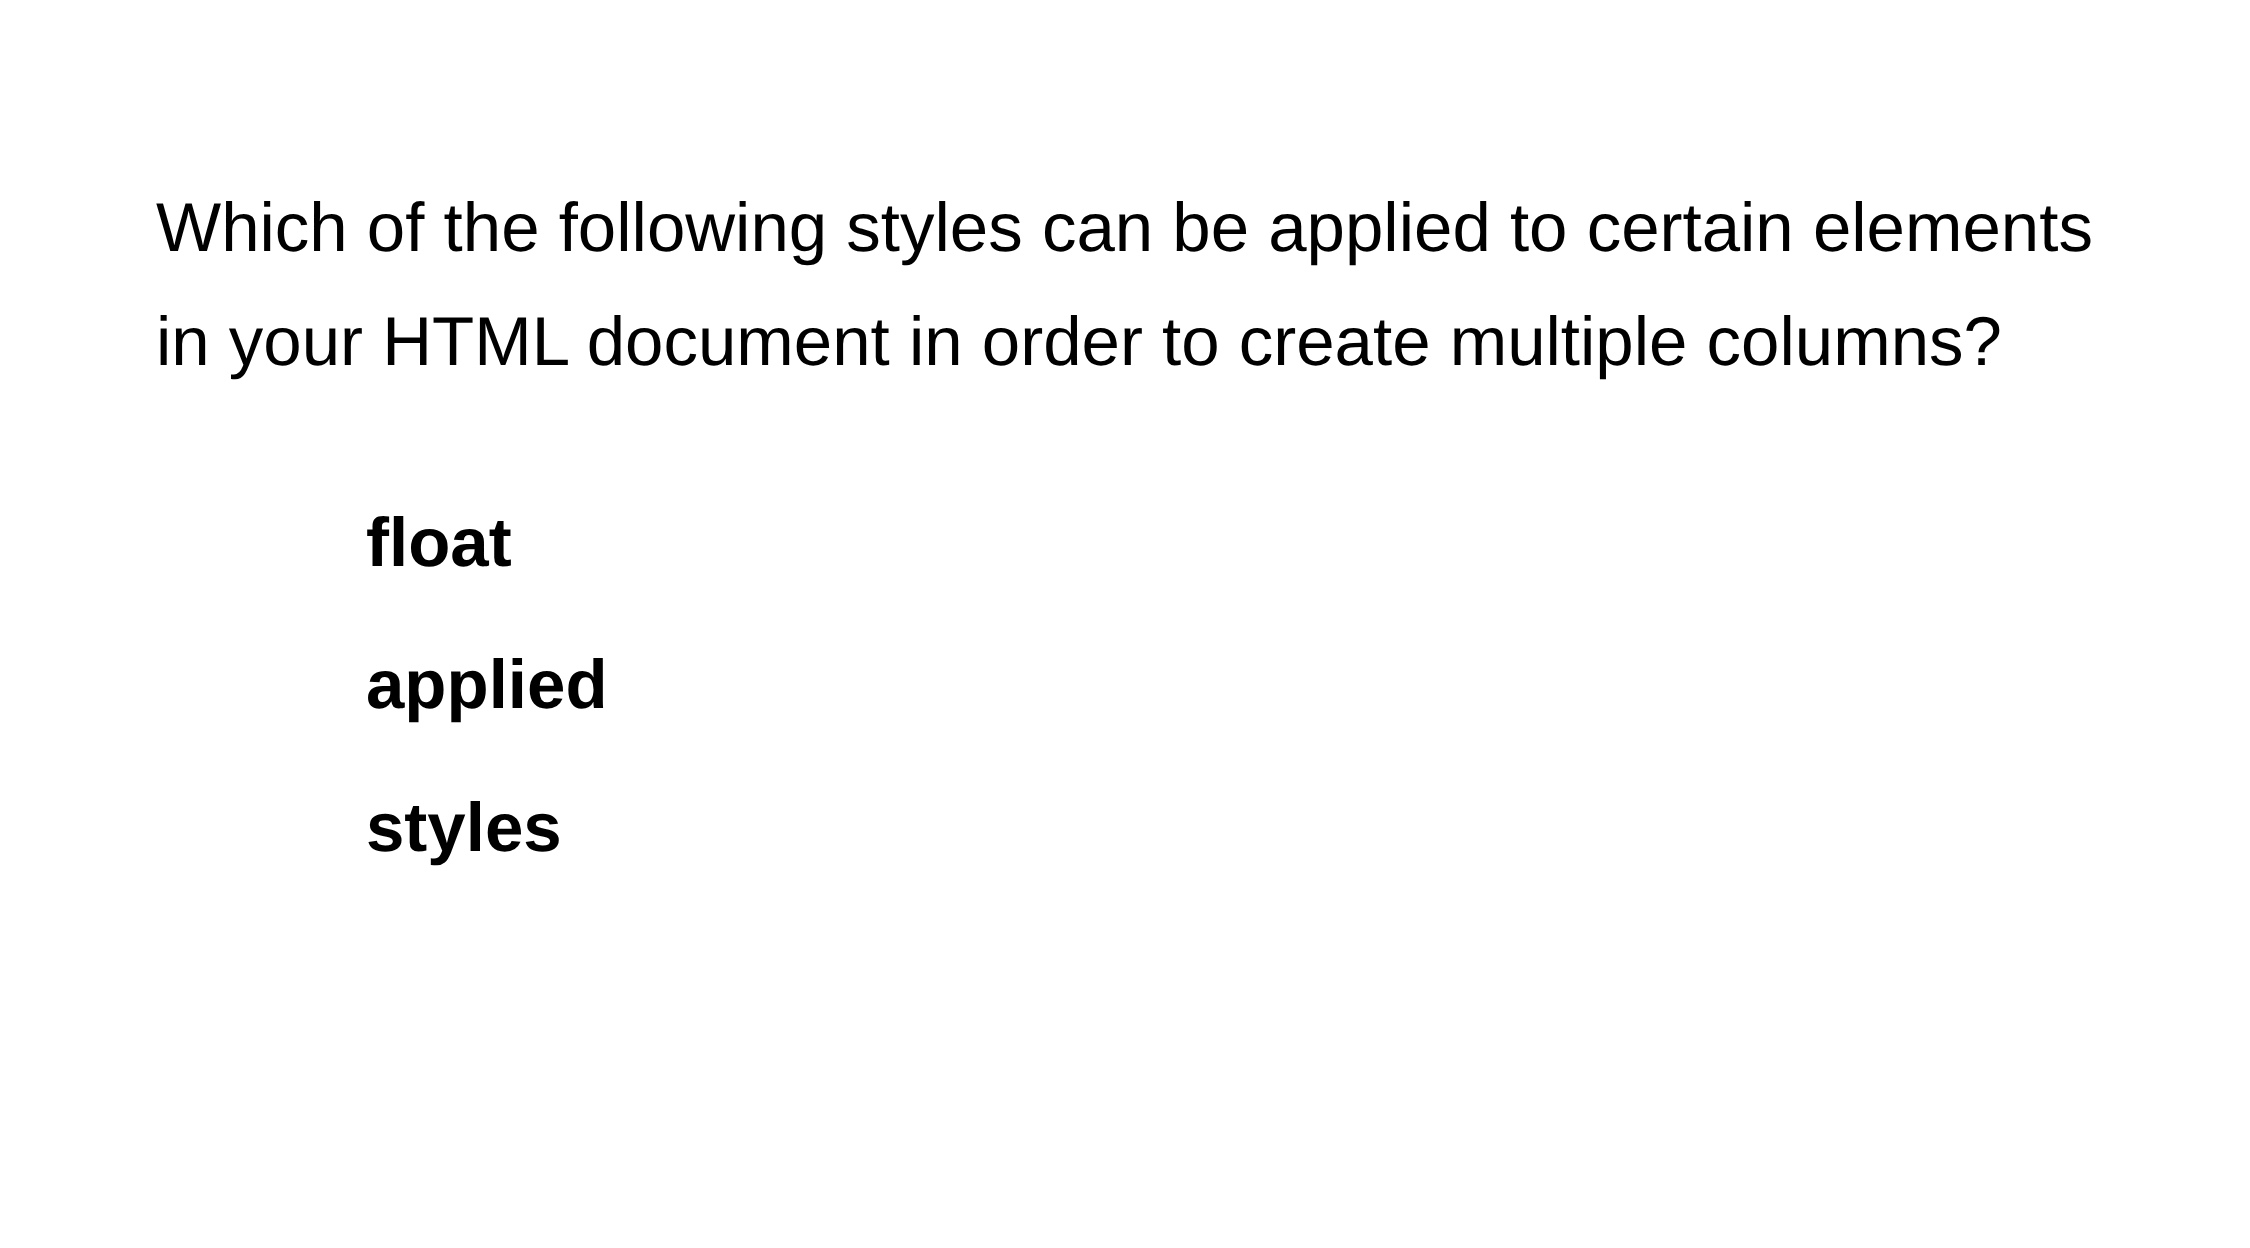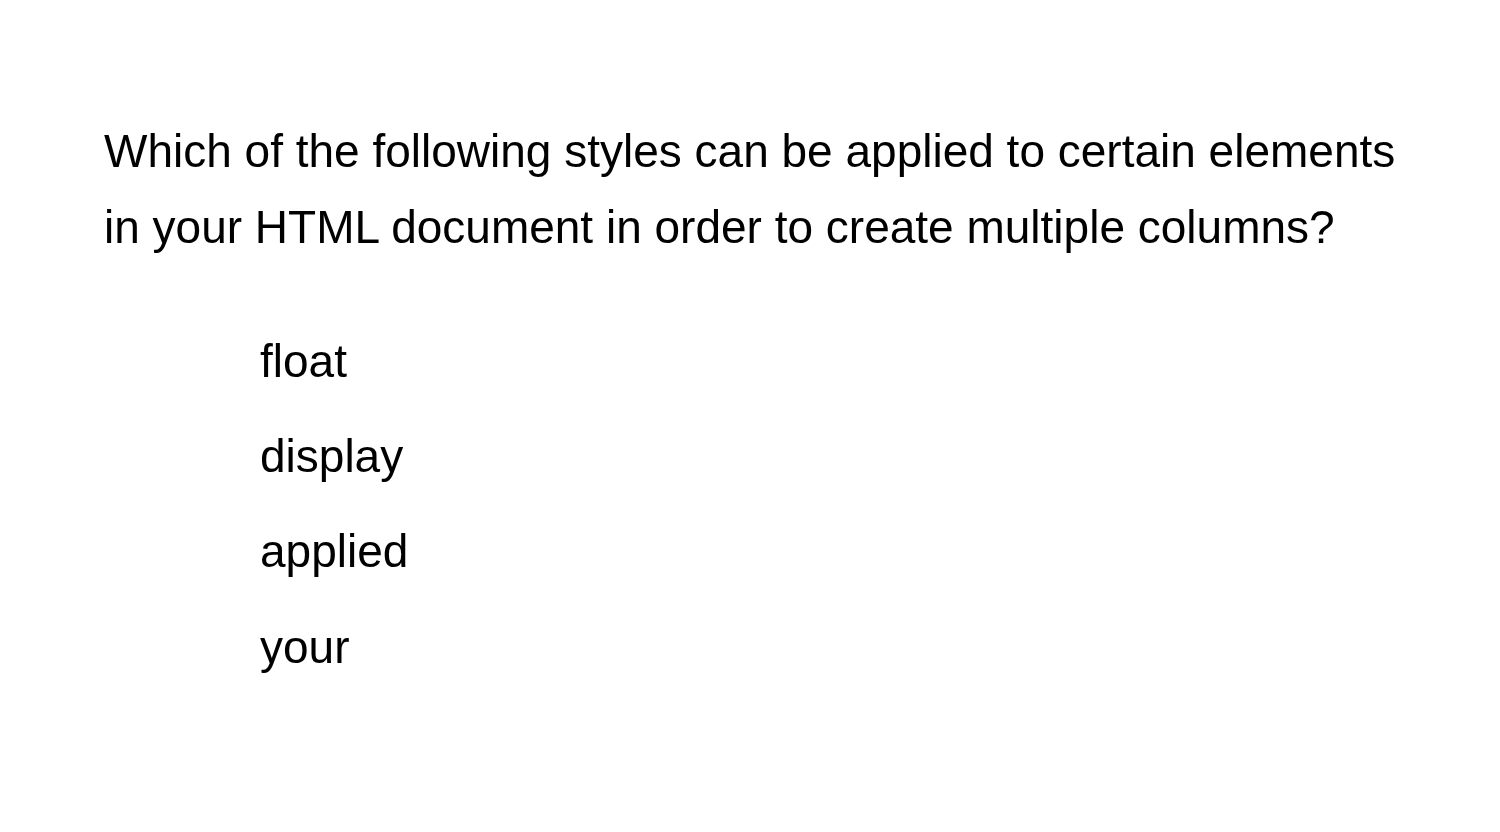--- a/index.html
+++ b/index.html
@@ -24,28 +24,26 @@
       line-height: 1.65;
       font-weight: 400;
       margin-bottom: 24px;
     }
     .options {
       padding-left: 140px;
     }
     .option {
       font-size: 46px;
       line-height: 1.55;
-      font-weight: 400;
-      margin-left: 16px;
+      font-weight: 700;
     }
   </style>
 </head>
 <body>
 
 <div class="container">
   <div class="question">Which of the following styles can be applied to certain elements in your HTML document in order to create multiple columns?</div>
   <div class="options">
     <div class="option">float</div>
-    <div class="option">display</div>
     <div class="option">applied</div>
-    <div class="option">your</div>
+    <div class="option">styles</div>
   </div>
 </div>
 
 </body></html>

